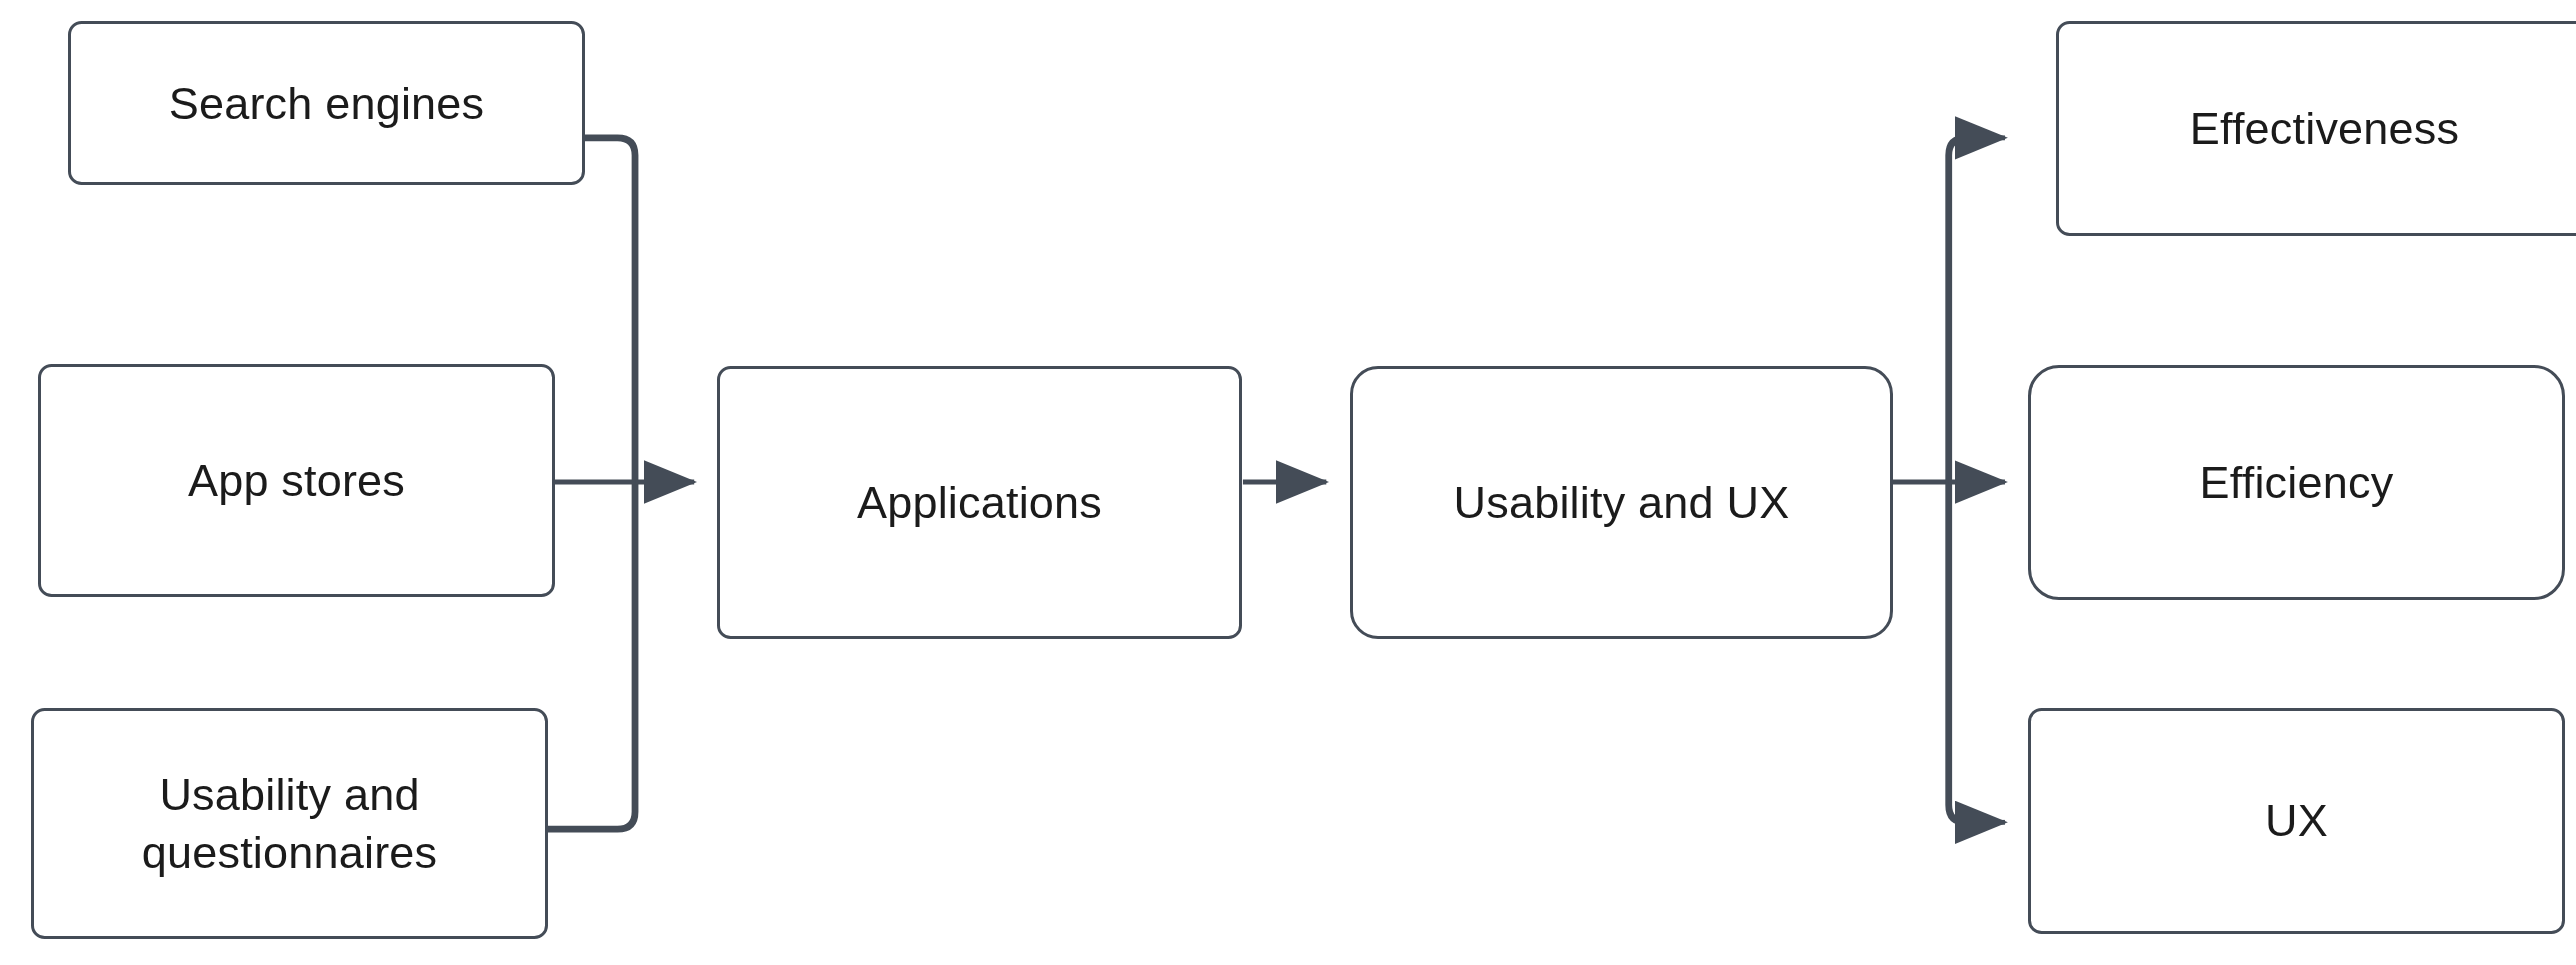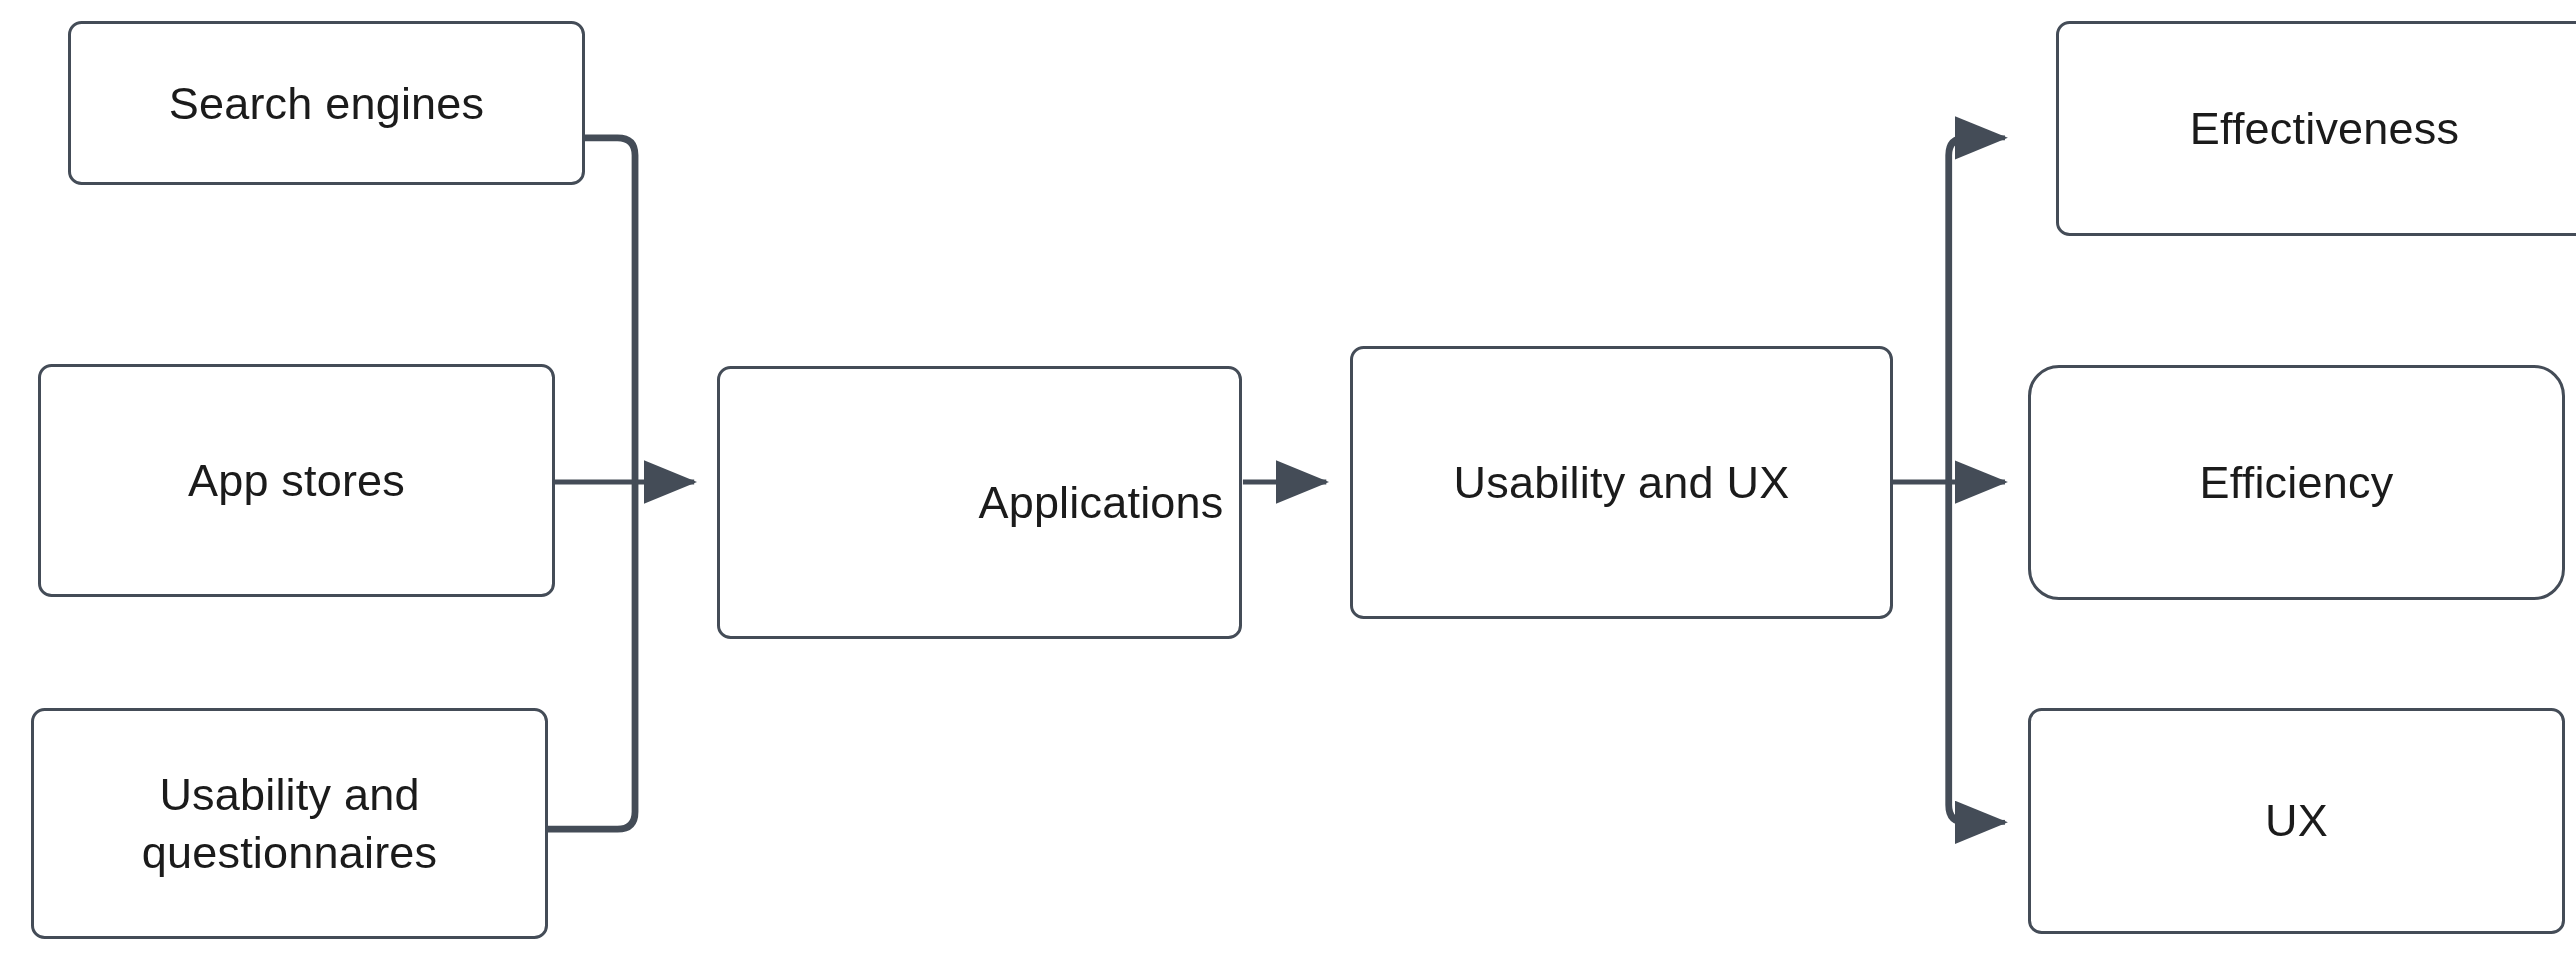--- a/index.html
+++ b/index.html
@@ -42,22 +42,22 @@
     font-weight: 400;
     letter-spacing: 0.2px;
     white-space: pre-line;
     padding: 0 15.5px;
   }
   
   #node-search-engines { left: 31px;  top: 21.3px;  width: 517px; height: 164px; margin-left: 37px; }
   #node-app-stores     { left: 38px;  top: 364px; width: 517px; height: 233px; }
   #node-interviews     { left: 31px;  top: 708px; width: 517px; height: 231px; }
   
-  #node-applications   { left: 717px; top: 366px; width: 525px; height: 273px; justify-content: flex-end; }
-  #node-usability-ux   { left: 1350px;top: 346px; width: 543px; height: 273px; }
+  #node-applications   { left: 717px; top: 366px; width: 525px; height: 273px; }
+  #node-usability-ux   { left: 1350px;top: 366px; width: 543px; height: 273px; border-radius: 28px; }
   
   #node-effectiveness  { left: 2028px;top: 21.3px;  width: 537px; height: 215px; margin-left: 28px; }
   #node-efficiency     { left: 2028px;top: 365px; width: 537px; height: 235px; border-radius: 31px; }
   #node-ux             { left: 2028px;top: 708px; width: 537px; height: 226px; }
 </style>
 </head>
 <body>
 
 <div id="stage">
 

